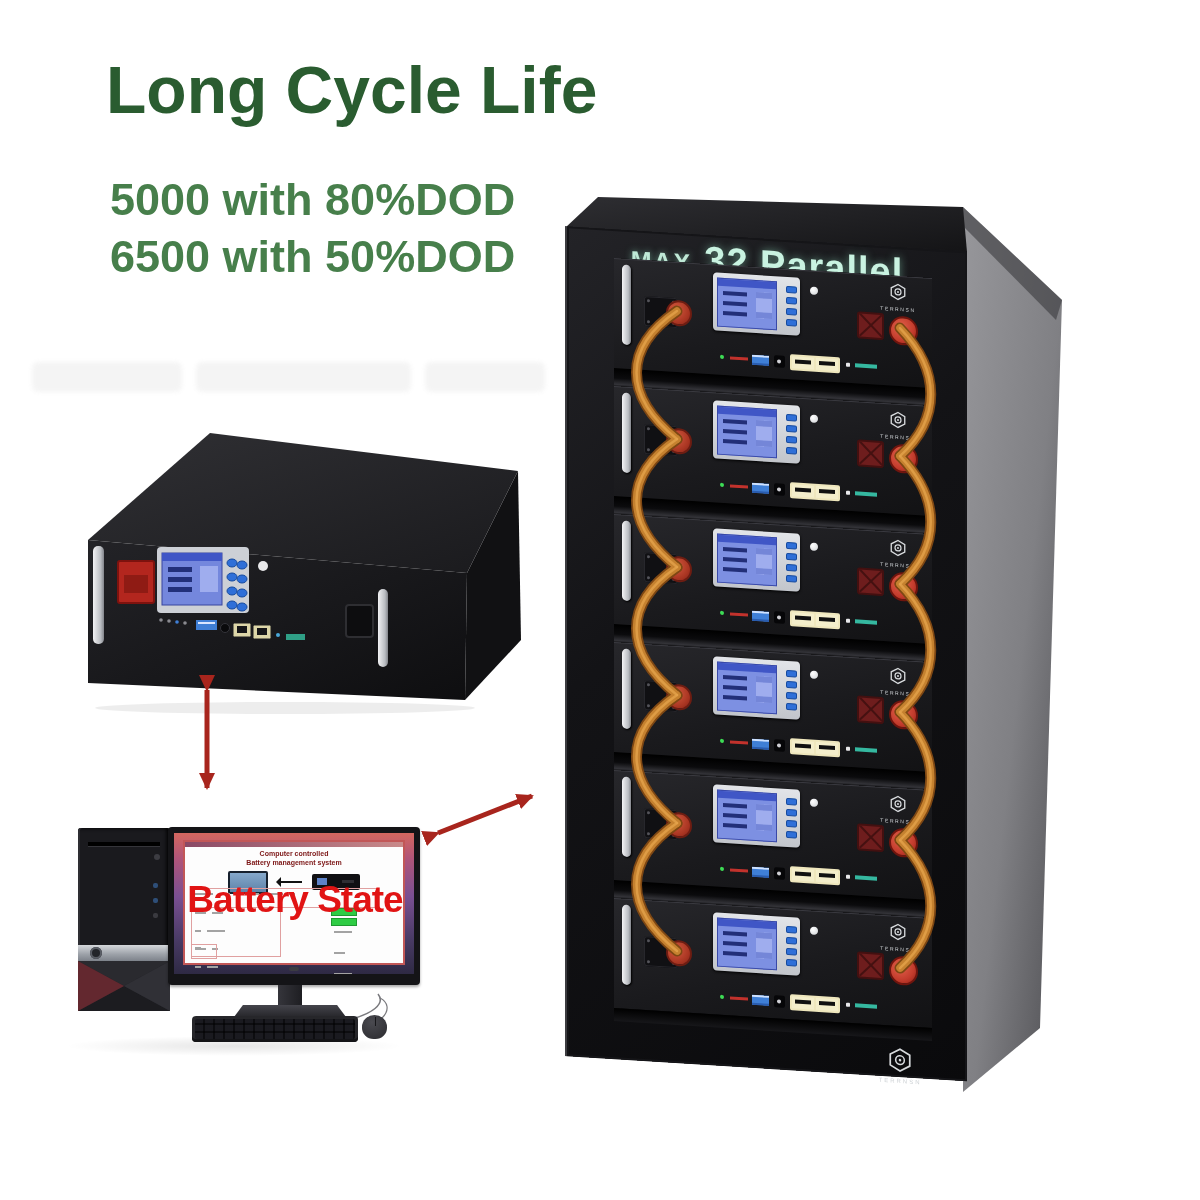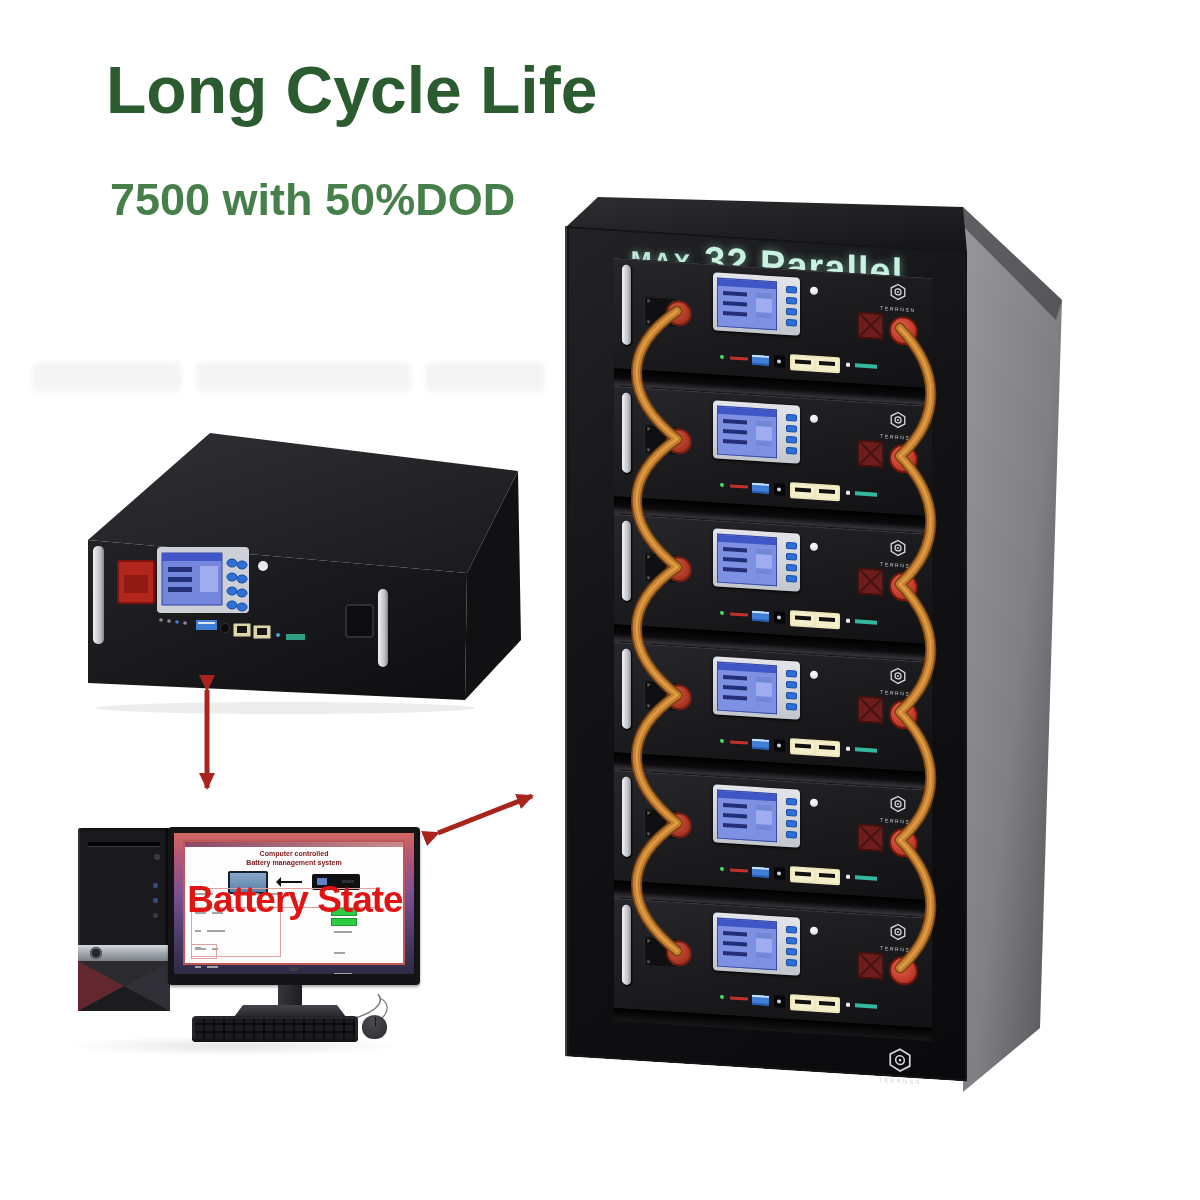--- a/index.html
+++ b/index.html
@@ -156,21 +156,22 @@
   .arrows{position:absolute;left:0;top:0;z-index:25;pointer-events:none;}
 </style>
 </head>
 <body>
 
 <div class="stage">
 
   <div class="headline">
     <h1>Long Cycle Life</h1>
     <div class="specs">
-      <div class="spec-line">7500 with 50%DOD</div>
+      <div class="spec-line">5000 with 80%DOD</div>
+      <div class="spec-line">6500 with 50%DOD</div>
     </div>
   </div>
 
   <div class="watermark">
     <i style="width:150px"></i>
     <i style="width:215px"></i>
     <i style="width:120px"></i>
   </div>
 
   <svg class="cab-bg" width="540" height="960" viewBox="0 0 540 960">

